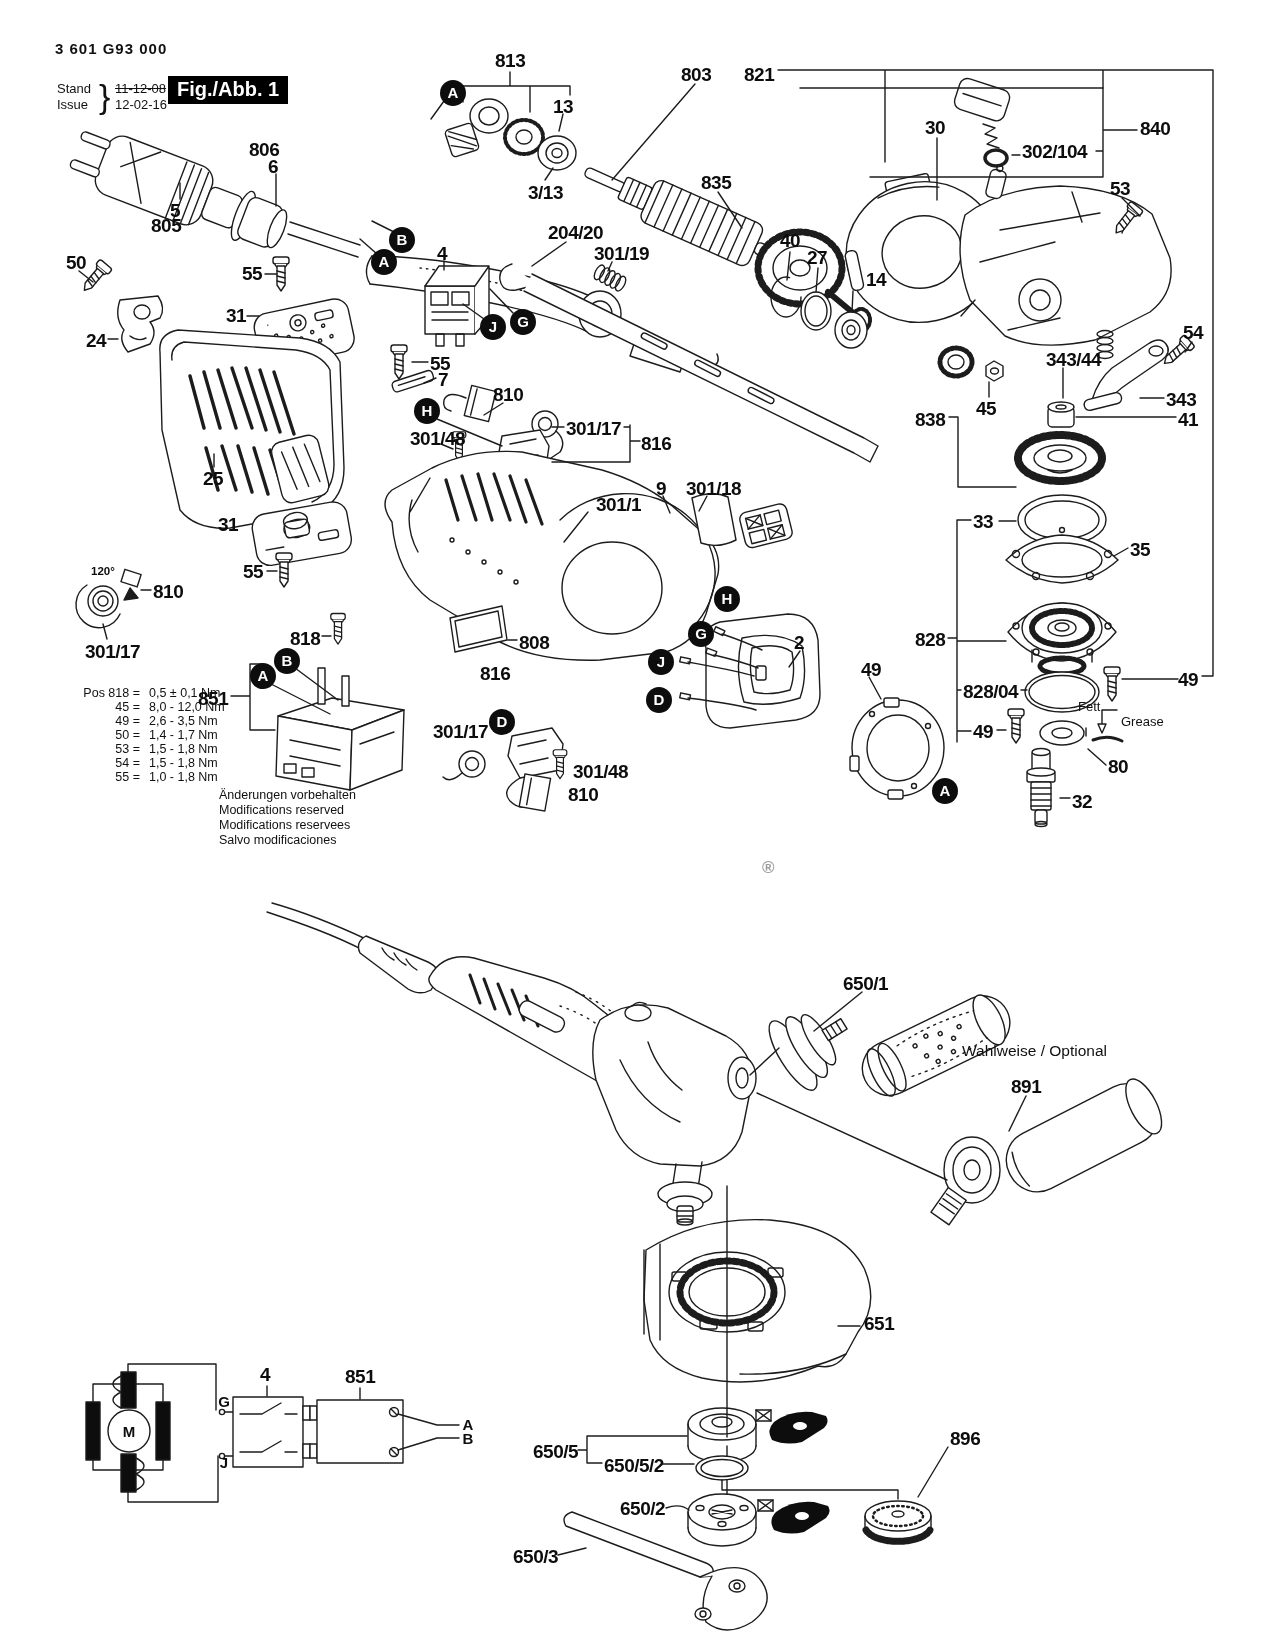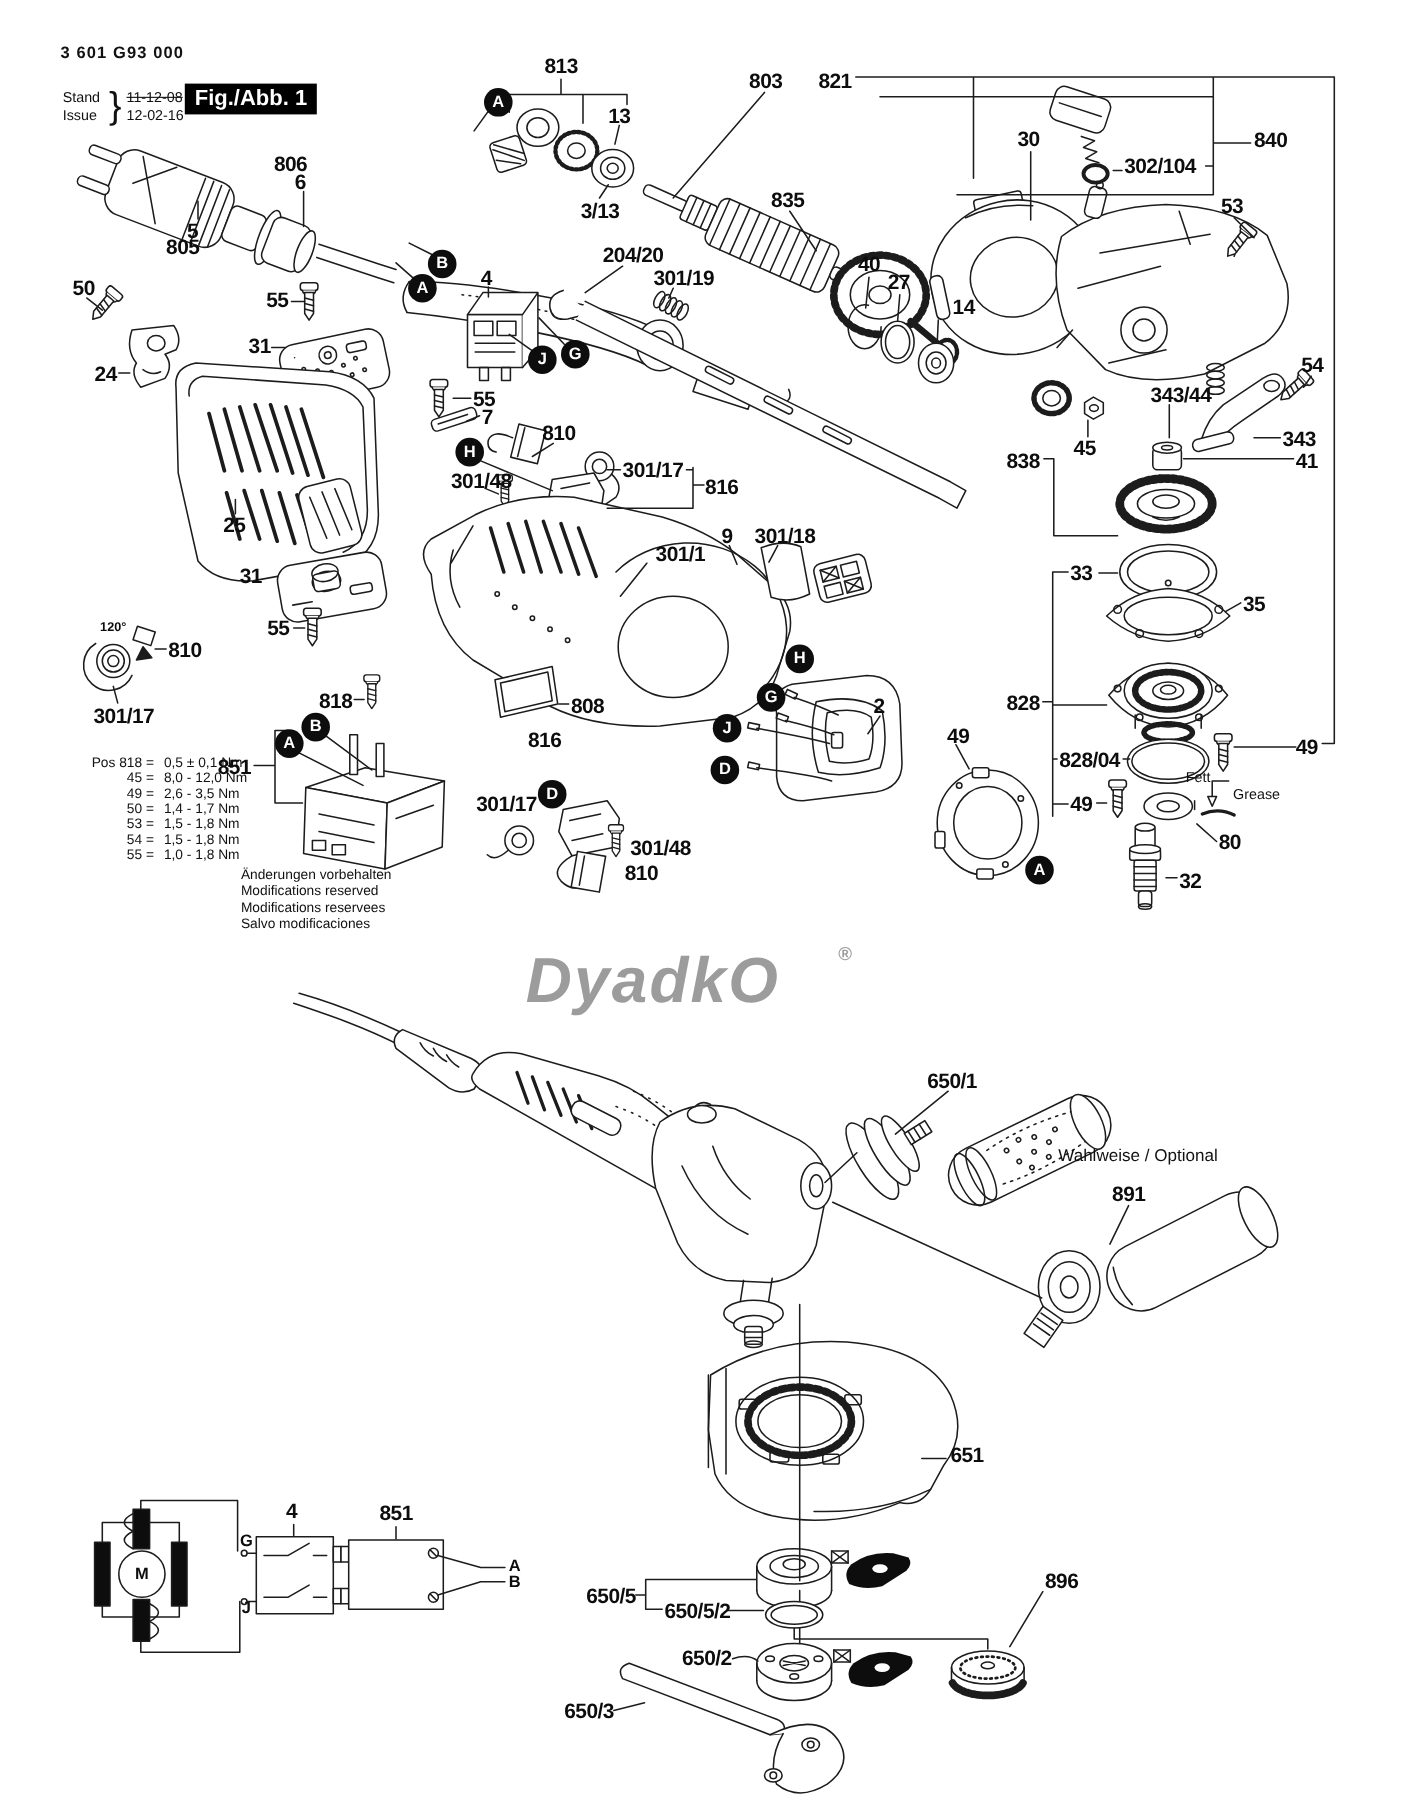--- a/index.html
+++ b/index.html
@@ -678,21 +678,20 @@
       </div>
   </div>
 
   <div id="notes">
       <div>Änderungen vorbehalten</div>
       <div>Modifications reserved</div>
       <div>Modifications reservees</div>
       <div>Salvo modificaciones</div>
     </div>
 
-  <div id="watermark">DyadkO</div>
   <div id="watermark-r">®</div>
 
   <div id="optional-label">Wahlweise / Optional</div>
   <div id="grease-de">Fett</div>
   <div id="grease-en">Grease</div>
 
   <div id="labels-layer">
       <span class="plabel" style="left: 495px; top: 50px;">813</span>
       <span class="plabel" style="left: 681px; top: 64px;">803</span>
       <span class="plabel" style="left: 744px; top: 64px;">821</span>

